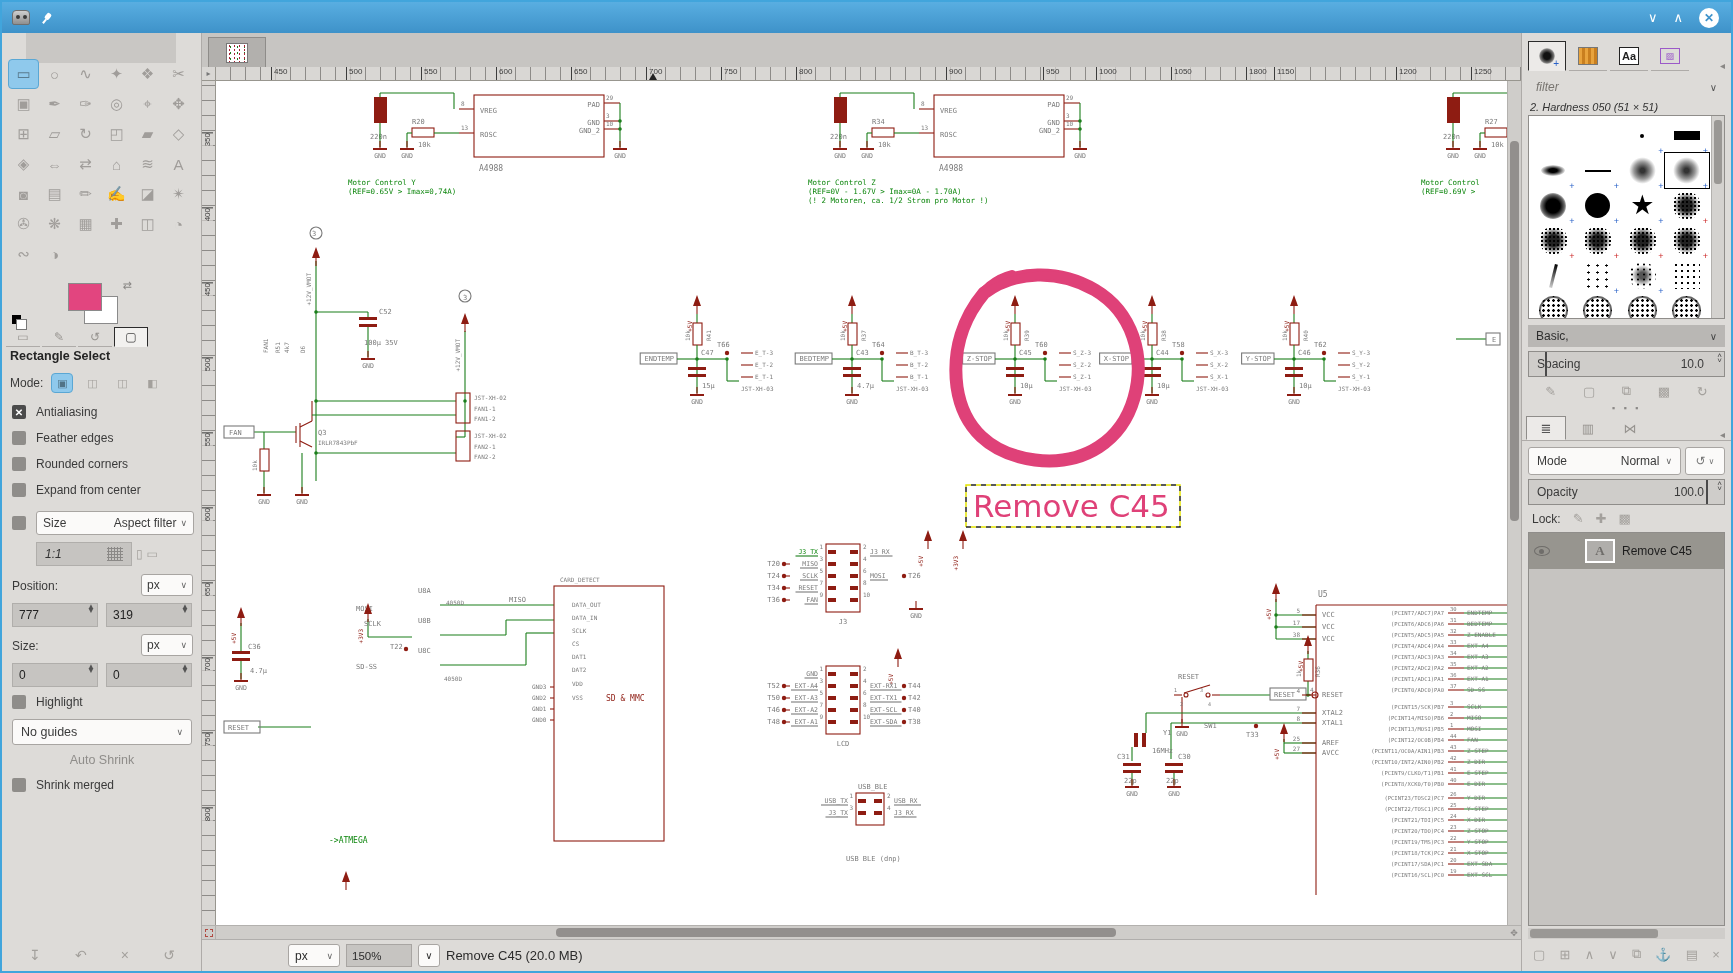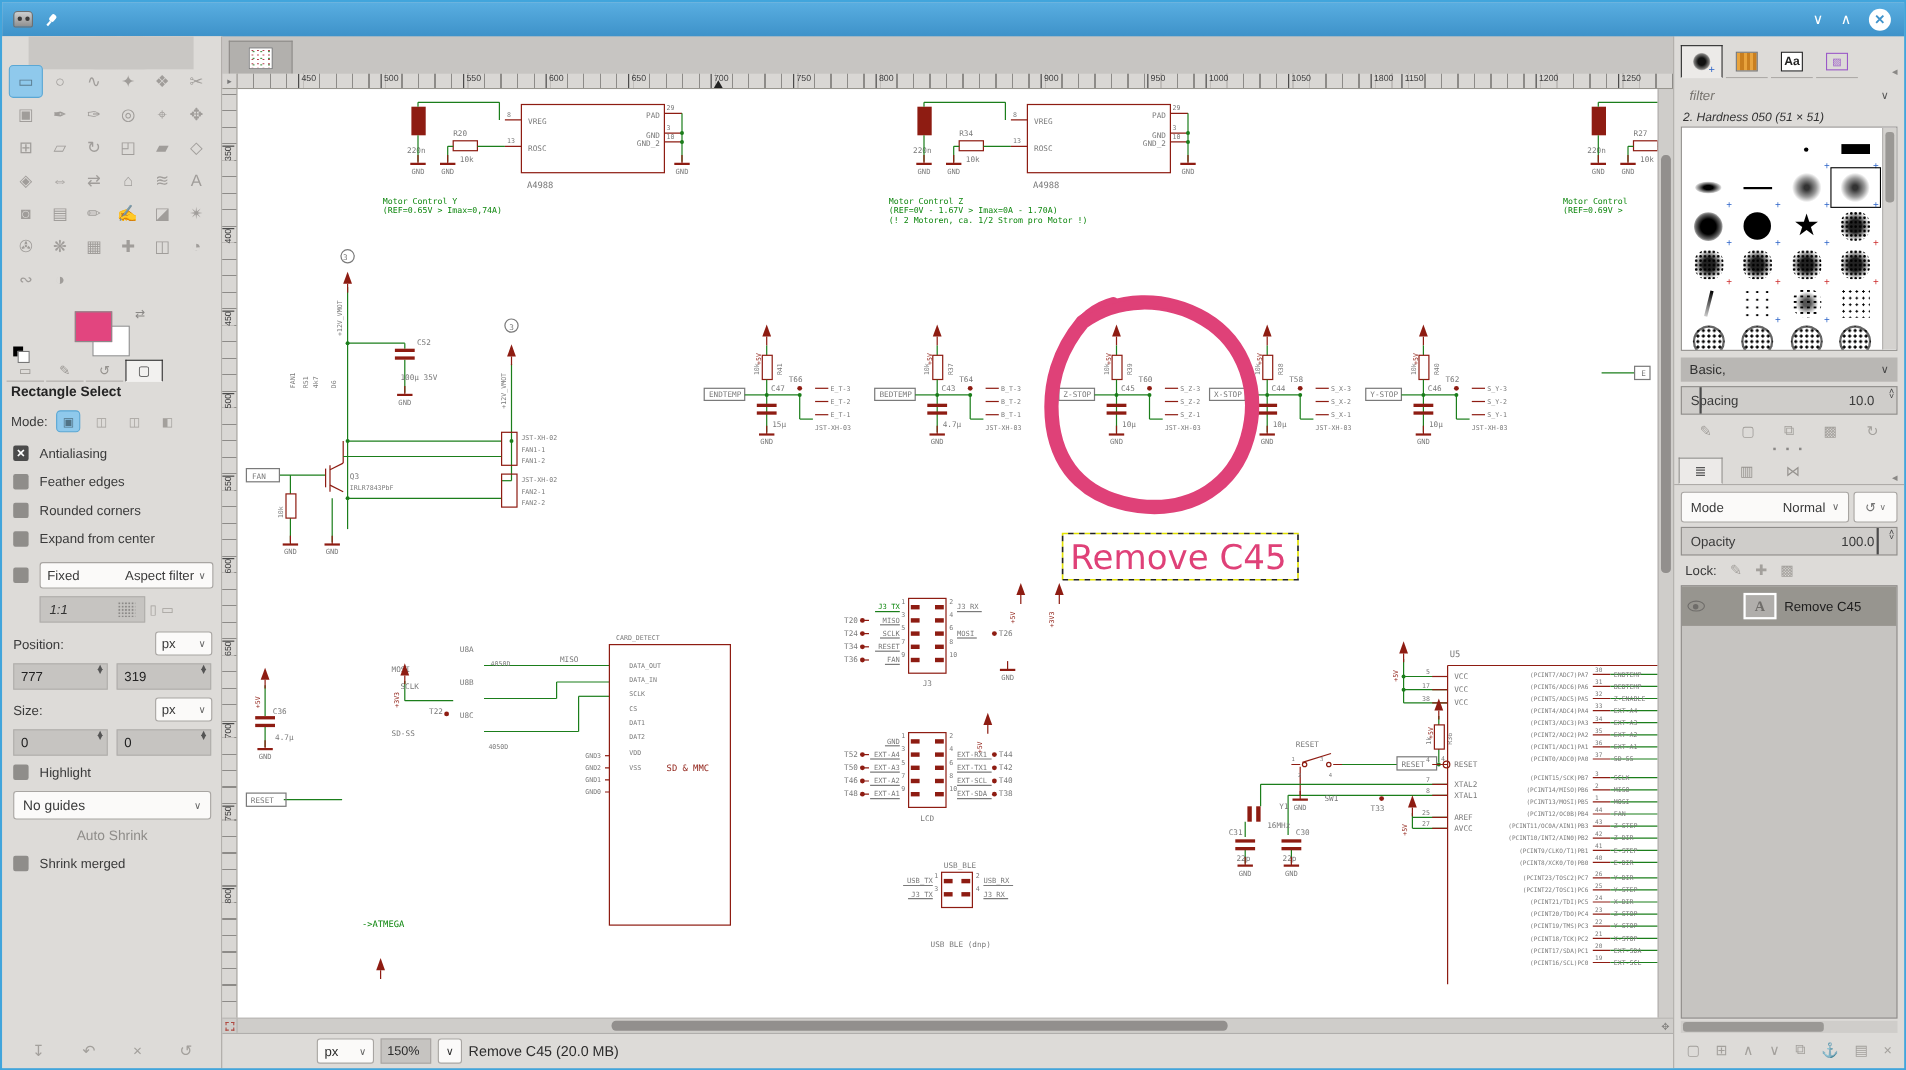--- a/index.html
+++ b/index.html
@@ -89,21 +89,21 @@
   .vscroll { width:14px; background:#cfcdca; border-left:1px solid #b3b1ae; position:relative; flex:none; }
   .vscroll .thumb { position:absolute; left:2px; right:2px; top:60px; height:380px; background:#928f8d; border-radius:4px; }
   .hscroll-row { height:14px; flex:none; display:flex; background:#cfcdca; border-top:1px solid #b3b1ae; }
   .qmask { width:14px; height:100%; display:flex; align-items:center; justify-content:center; flex:none; border-right:1px solid #b3b1ae; }
   .qmask i { width:8px; height:8px; border:1px dashed #b04a42; display:block; }
   .hscroll { flex:1; position:relative; }
   .hscroll .thumb { position:absolute; top:2px; bottom:2px; left:340px; width:560px; background:#928f8d; border-radius:4px; }
   .nav-btn { width:14px; display:flex; align-items:center; justify-content:center; color:#8a8886; font-size:9px; flex:none; }
   .statusbar { height:32px; flex:none; background:#dddbd8; border-top:1px solid #b0aeac; display:flex; align-items:center; gap:6px; padding-left:86px; font-size:13px; color:#2c2c2c; }
   .px-combo { width:52px; height:23px; background:#fbfaf9; border:1px solid #a8a5a2; border-radius:3px; display:flex; align-items:center; justify-content:space-between; padding:0 6px; font-size:12px; }
-  .zoom-box { width:46px; height:23px; background:#c6c4c1; border:1px solid #a8a5a2; display:flex; align-items:center; padding:0 5px; font-size:11.5px; }
+  .zoom-box { width:66px; height:23px; background:#c6c4c1; border:1px solid #a8a5a2; display:flex; align-items:center; padding:0 5px; font-size:11.5px; }
   .zoom-dd { width:22px; height:23px; background:#fbfaf9; border:1px solid #a8a5a2; border-radius:3px; display:flex; align-items:center; justify-content:center; font-size:10px; }
 
   
   .right-panel { width:210px; background:#dddbd8; border-left:1px solid #aeaba8; display:flex; flex-direction:column; flex:none; font-size:12px; color:#3a3a3a; }
   .dock-tabs { height:38px; display:flex; align-items:flex-end; gap:3px; padding:4px 4px 0 6px; flex:none; }
   .dock-tab { width:38px; height:30px; display:flex; align-items:center; justify-content:center; border-bottom:1px solid #aeaba8; }
   .dock-tab.sel { background:#eceae8; border:1px solid #2b2b2b; border-bottom-color:#eceae8; }
   .brush-tab-icon { width:16px; height:16px; border-radius:50%; background:radial-gradient(circle,#111 30%, #1118 60%, transparent 75%); position:relative; }
   .brush-tab-icon::after { content:"+"; position:absolute; right:-4px; bottom:-5px; color:#2a62c8; font-size:10px; }
   .pattern-tab-icon { width:20px; height:18px; background:repeating-linear-gradient(90deg,#e8a33d 0 3px,#c97f1f 3px 6px); border:1px solid #777; }
@@ -266,21 +266,21 @@
         <span>Rounded corners</span>
       </div>
       <div class="cb-row" style="top:450px">
         <span class="cb"></span>
         <span>Expand from center</span>
       </div>
 
       <div class="fixed-row">
         <span class="cb"></span>
         <div class="fixed-box">
-          <span>Fixed</span>
+          <span>Size</span>
           <span style="margin-left:auto">Aspect filter</span>
           <span style="font-size:9px;color:#666">∨</span>
         </div>
       </div>
       <div class="ratio-row">
         <div class="ratio-input">
           <span>1:1</span>
           <span class="ratio-dither" style="margin-left:auto"></span>
         </div>
         <span class="mini-icon">▯</span>

